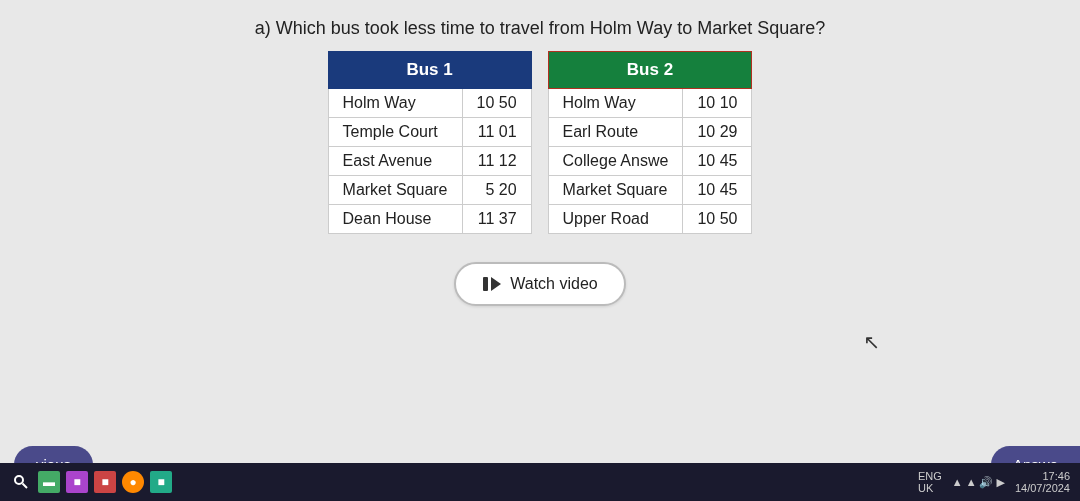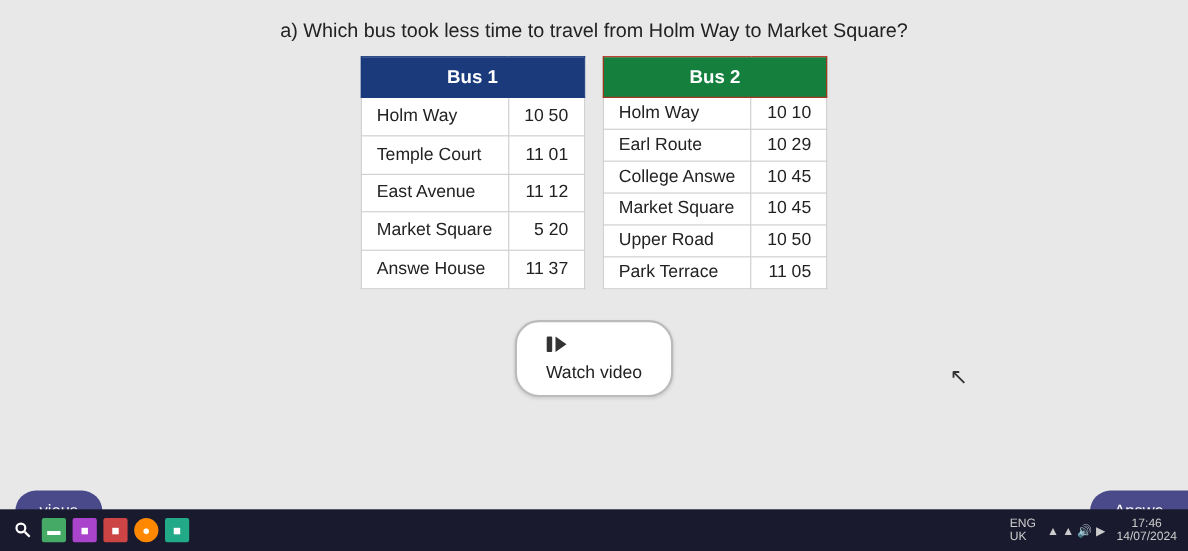--- a/index.html
+++ b/index.html
@@ -75,30 +75,30 @@
       font-weight: 500;
     }
 
     .bus1-header {
       background: #1a3a7c !important;
       border-color: #1a3a7c !important;
     }
 
     .watch-video-btn {
       display: flex;
+      align-items: center;
       gap: 8px;
       background: #fff;
       border: 2px solid #bbb;
       border-radius: 22px;
       padding: 10px 26px;
       font-size: 16px;
       color: #222;
       cursor: pointer;
       box-shadow: 0 1px 3px rgba(0,0,0,0.1);
-      flex-direction: column;
     }
 
     .watch-video-btn .play-icon {
       width: 20px;
       height: 20px;
       display: flex;
       align-items: center;
       justify-content: center;
     }
 
@@ -161,21 +161,21 @@
 
     .taskbar-right {
       display: flex;
       align-items: center;
       gap: 10px;
       color: #ccc;
       font-size: 11px;
     }
 
     .time-block {
-      text-align: center;
+      text-align: right;
     }
 
     .cursor {
       position: absolute;
       right: 200px;
       top: 330px;
       font-size: 20px;
       color: #333;
       pointer-events: none;
     }
@@ -205,21 +205,21 @@
     </tr>
           <tr>
       <td>East Avenue</td>
       <td>11 12</td>
     </tr>
           <tr>
       <td>Market Square</td>
       <td>5 20</td>
     </tr>
           <tr>
-      <td>Answe House</td>
+      <td>Dean House</td>
       <td>11 37</td>
     </tr>
         </tbody>
     </table>
 
     <table class="bus-table">
       <thead>
         <tr>
           <th colspan="2">Bus 2</th>
         </tr>
@@ -237,24 +237,20 @@
       <td>College Answe</td>
       <td>10 45</td>
     </tr>
           <tr>
       <td>Market Square</td>
       <td>10 45</td>
     </tr>
           <tr>
       <td>Upper Road</td>
       <td>10 50</td>
-    </tr>
-          <tr>
-      <td>Park Terrace</td>
-      <td>11 05</td>
     </tr>
         </tbody>
     </table>
   </div>
 
   <button class="watch-video-btn">
     <span class="play-icon">
       <svg width="20" height="20" viewBox="0 0 20 20">
         <rect x="1" y="3" width="5" height="14" fill="#333" rx="1"></rect>
         <polygon points="9,3 19,10 9,17" fill="#333"></polygon>

